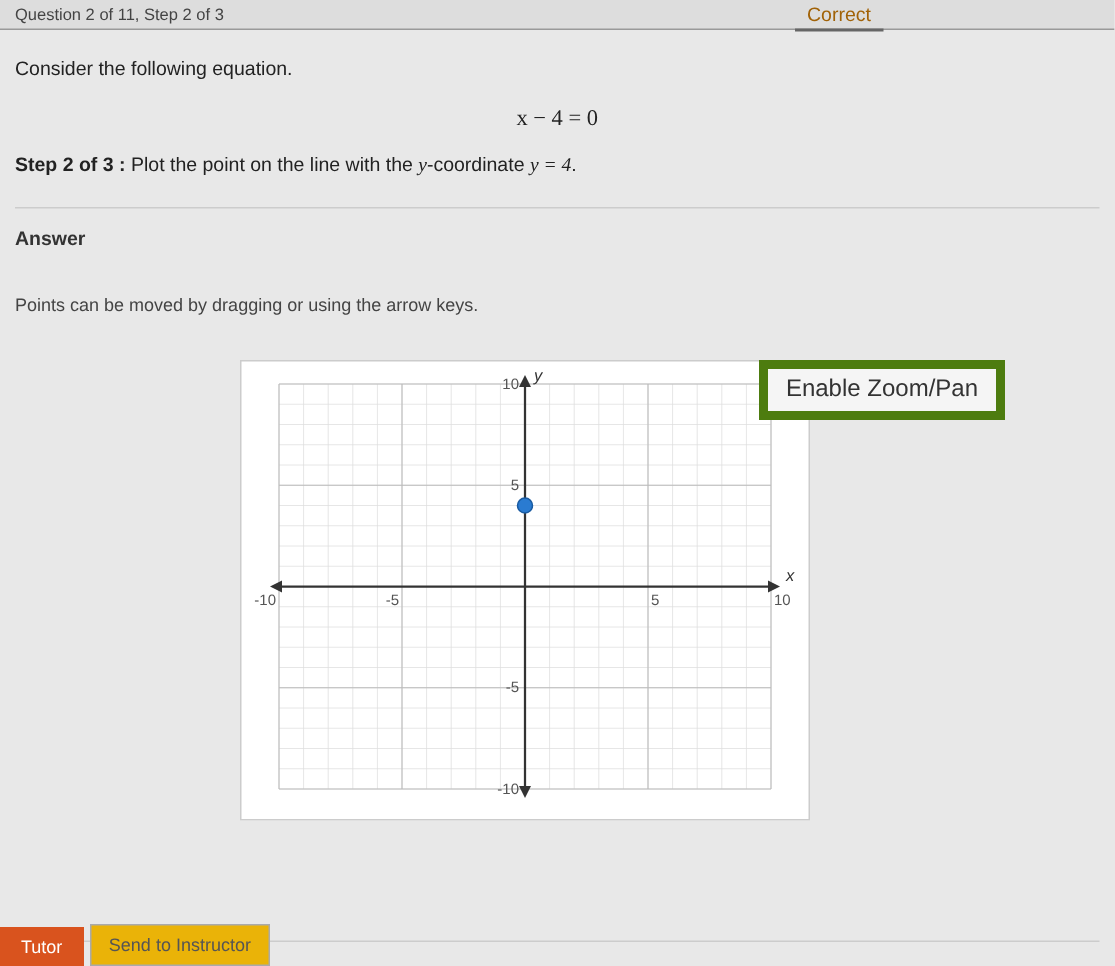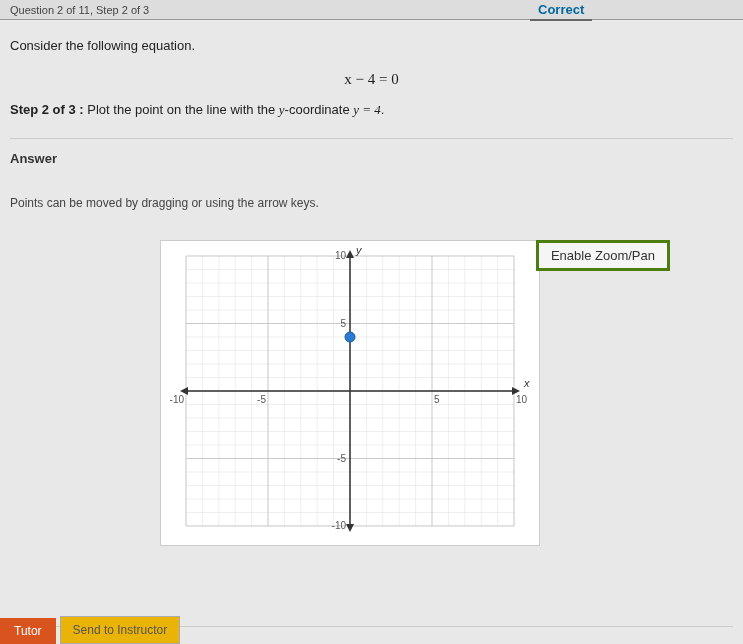--- a/index.html
+++ b/index.html
@@ -19,22 +19,22 @@
       align-items: center;
       padding: 1px 10px;
       font-size: 11px;
       color: #444;
     }
     .correct-label {
       position: absolute;
       top: 0;
       left: 530px;
       font-size: 13px;
-      font-weight: bold;
-      color: #0369a1;
+      font-weight: normal;
+      color: #a16207;
       padding: 2px 8px;
       border-bottom: 2px solid #666;
     }
     .content {
       padding: 18px 10px 10px 10px;
     }
     .prompt-text {
       font-size: 13px;
       color: #222;
       margin-bottom: 18px;
@@ -72,23 +72,23 @@
     .graph-container {
       position: relative;
       width: 680px;
       margin-left: 10px;
     }
     .zoom-btn {
       position: absolute;
       right: 30px;
       top: 0;
       background: #f5f5f5;
-      border: 3px solid #4d7c0f;
+      border: 6px solid #4d7c0f;
       padding: 5px 12px;
-      font-size: 13px;
+      font-size: 16px;
       color: #333;
       cursor: pointer;
     }
     .graph-wrap {
       width: 380px;
       margin-left: 140px;
       margin-top: 30px;
       border: 1px solid #ccc;
       background: #fff;
     }

